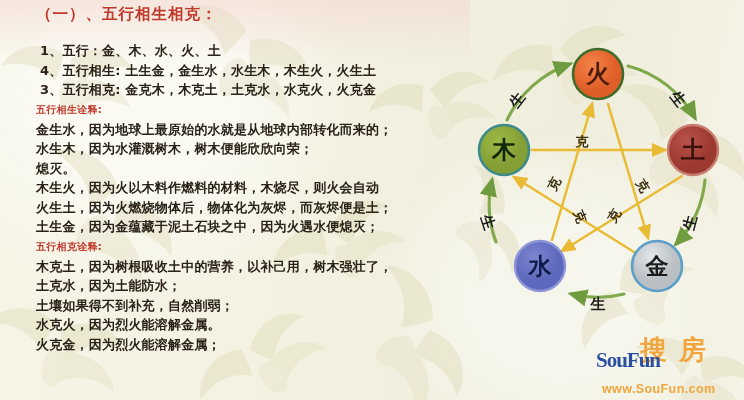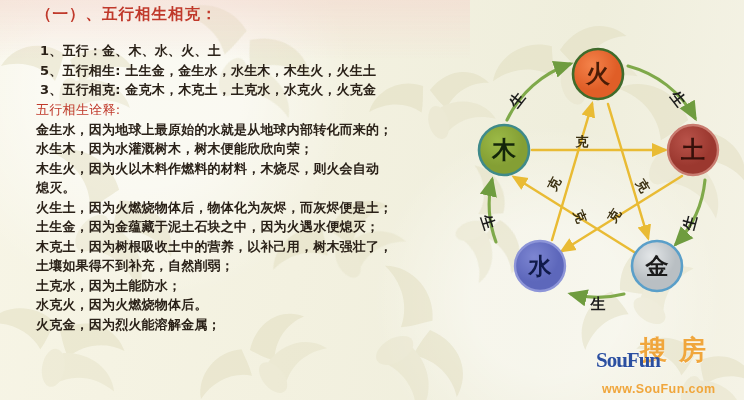--- a/index.html
+++ b/index.html
@@ -25,21 +25,21 @@
   .text-col{position:absolute;left:36px;top:4px;width:420px;}
   .heading{
     color:#c0392b;font-weight:bold;font-size:15.5px;letter-spacing:1px;
     margin:0 0 6px 0;white-space:nowrap;
   }
   .line{
     color:#2a2118;font-size:13px;line-height:19.5px;white-space:nowrap;
     letter-spacing:.2px;font-weight:600;
   }
   .sub-heading{
-    color:#c0392b;font-weight:normal;font-size:13px;line-height:20px;
+    color:#c0392b;font-weight:bold;font-size:10px;line-height:20px;
     white-space:nowrap;letter-spacing:.3px;
   }
   .num-list{margin-top:16px;}
   .num-list .line{padding-left:4px;}
 
   
   .diagram{position:absolute;left:452px;top:28px;width:292px;height:296px;}
   .diagram svg{display:block;}
 
   
@@ -83,39 +83,40 @@
       <use href="#leafmotif" x="500" y="220" transform="translate(500,220) scale(1.3) rotate(70) translate(-500,-220)"></use>
     </g>
   </svg>
   <div class="pinkwash"></div>
 
   <div class="text-col">
     <div class="heading">（一）、五行相生相克：</div>
 
     <div class="num-list">
       <div class="line">1、五行：金、木、水、火、土</div>
-      <div class="line">5、五行相生: 土生金，金生水，水生木，木生火，火生土</div>
+      <div class="line">4、五行相生: 土生金，金生水，水生木，木生火，火生土</div>
       <div class="line">3、五行相克: 金克木，木克土，土克水，水克火，火克金</div>
     </div>
 
     <div class="sub-heading">五行相生诠释:</div>
     <div>
       <div class="line">金生水，因为地球上最原始的水就是从地球内部转化而来的；</div>
       <div class="line">水生木，因为水灌溉树木，树木便能欣欣向荣；</div>
+      <div class="line">熄灭。</div>
       <div class="line">木生火，因为火以木料作燃料的材料，木烧尽，则火会自动</div>
-      <div class="line">熄灭。</div>
       <div class="line">火生土，因为火燃烧物体后，物体化为灰烬，而灰烬便是土；</div>
       <div class="line">土生金，因为金蕴藏于泥土石块之中，因为火遇水便熄灭；</div>
     </div>
 
+    <div class="sub-heading">五行相克诠释:</div>
     <div>
       <div class="line">木克土，因为树根吸收土中的营养，以补己用，树木强壮了，</div>
+      <div class="line">土克水，因为土能防水；</div>
       <div class="line">土壤如果得不到补充，自然削弱；</div>
-      <div class="line">土克水，因为土能防水；</div>
-      <div class="line">水克火，因为火燃烧物体后。</div>
+      <div class="line">水克火，因为烈火能溶解金属。</div>
       <div class="line">火克金，因为烈火能溶解金属；</div>
     </div>
   </div>
 
   <div class="diagram">
     <svg width="292" height="296" viewBox="0 0 292 296" aria-hidden="true">
       <defs>
         <marker id="ag" markerWidth="7" markerHeight="7" refX="5.2" refY="3.2" orient="auto">
           <path d="M0,0.4 L6.4,3.2 L0,6 z" fill="#6f9c3f"></path>
         </marker>

